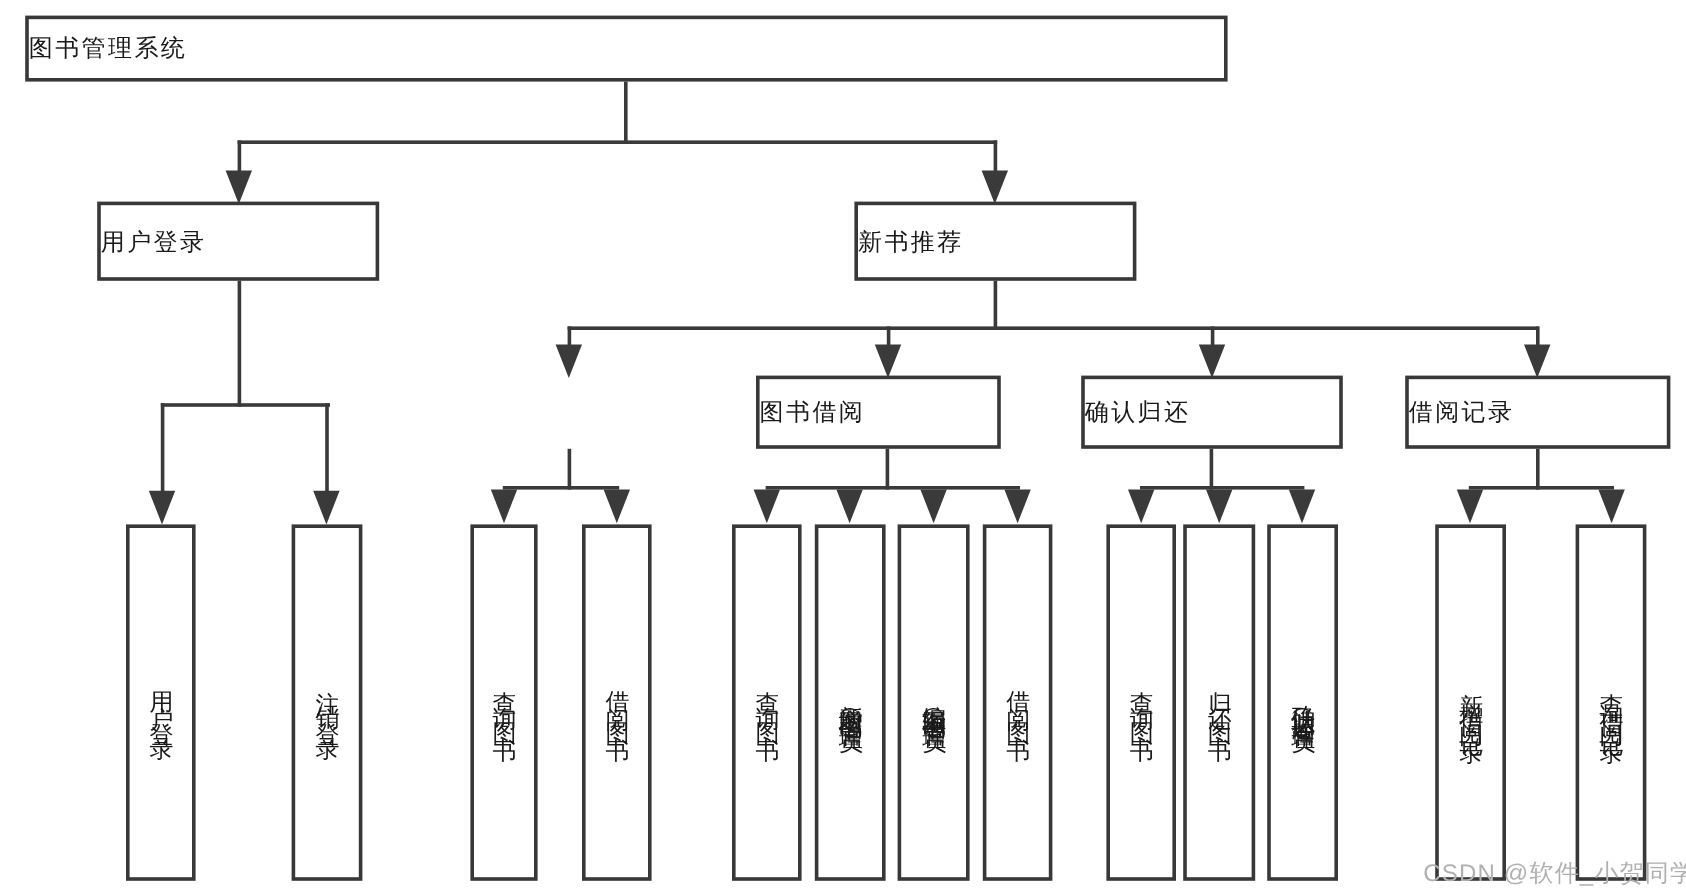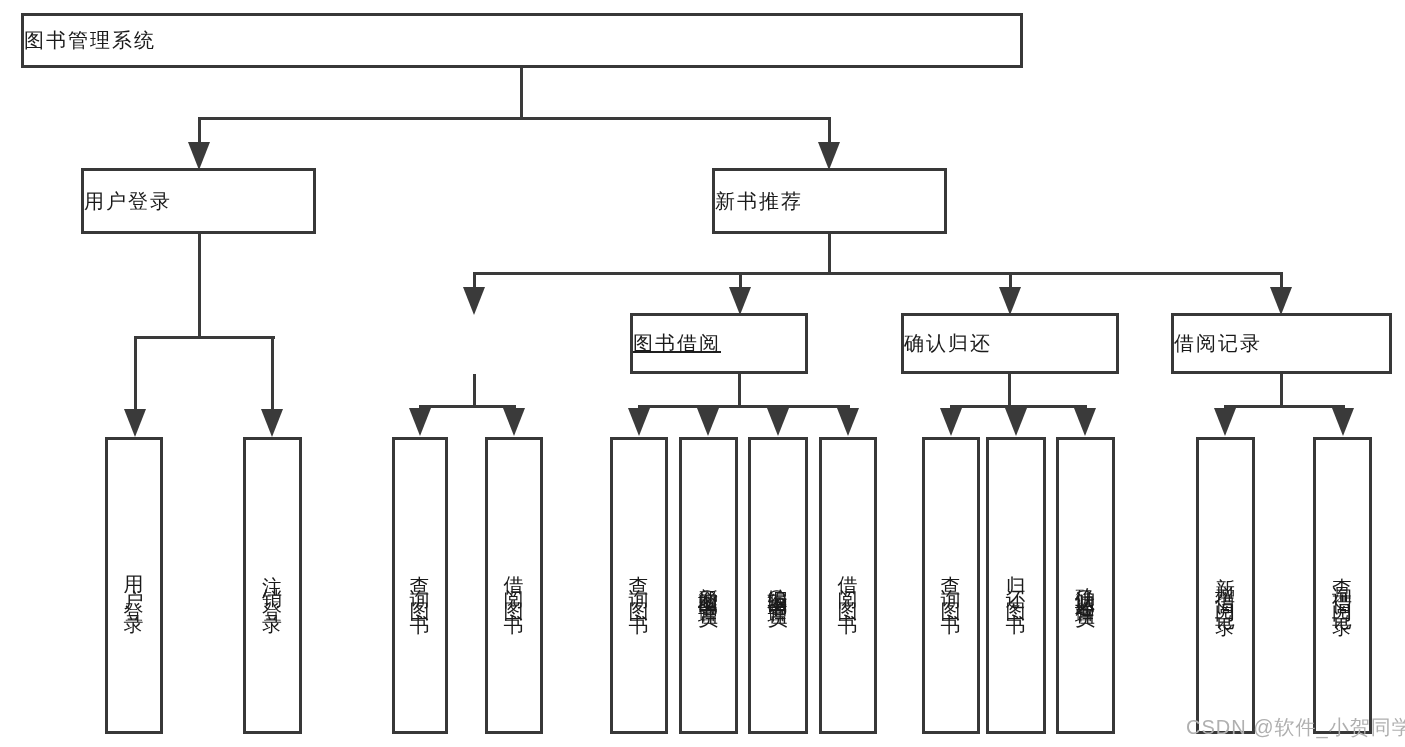--- a/index.html
+++ b/index.html
@@ -41,21 +41,21 @@
     <span class="lbl">图书管理系统</span>
   </div>
 
   <div class="box" style="left:81px;top:168px;width:235px;height:66px;">
     <span class="lbl">用户登录</span>
   </div>
   <div class="box" style="left:712px;top:168px;width:235px;height:66px;">
     <span class="lbl">新书推荐</span>
   </div>
 
-  <div class="box" style="left:630px;top:313px;width:178px;height:61px;text-decoration:underline;">
+  <div class="box" style="left:630px;top:313px;width:204px;height:61px;">
     <span class="lbl">图书借阅</span>
   </div>
   <div class="box" style="left:901px;top:313px;width:218px;height:61px;">
     <span class="lbl">确认归还</span>
   </div>
   <div class="box" style="left:1171px;top:313px;width:221px;height:61px;">
     <span class="lbl">借阅记录</span>
   </div>
 
   <div class="box leaf" style="left:105px;top:437px;width:58px;height:297px;">

